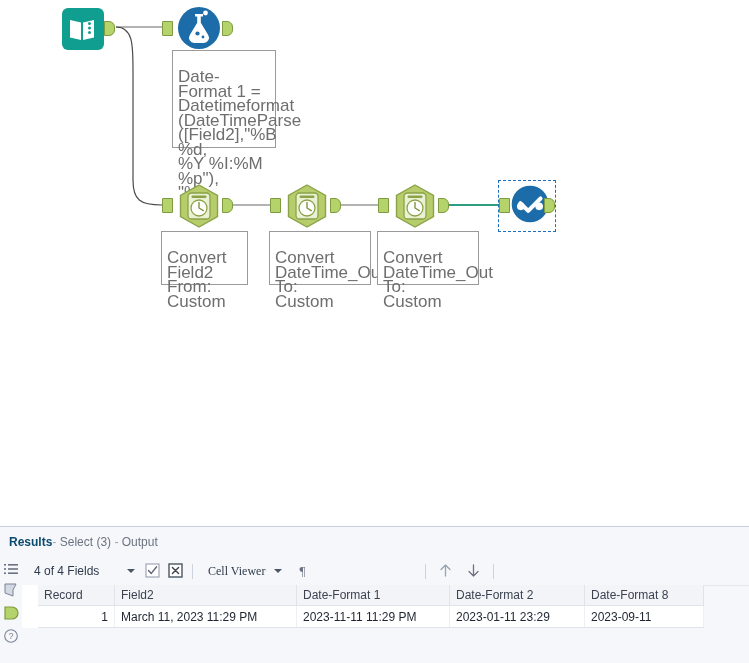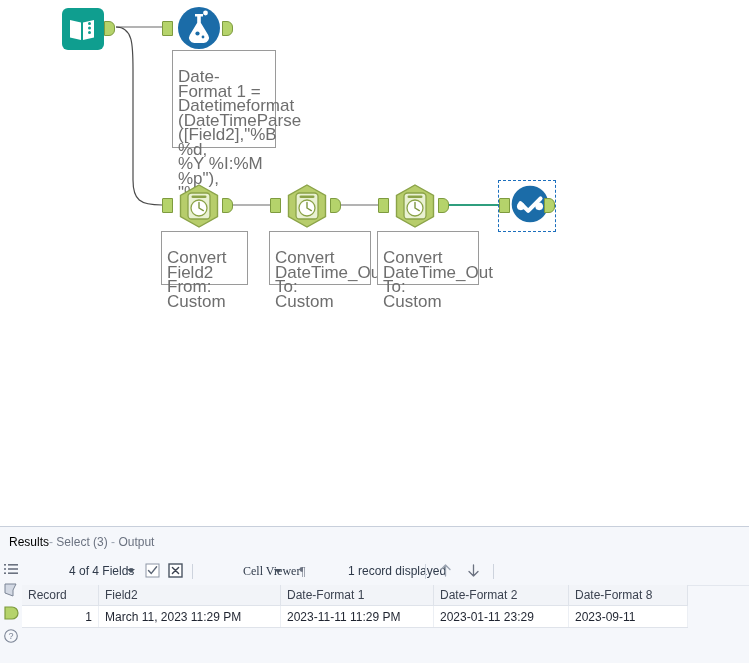--- a/index.html
+++ b/index.html
@@ -84,22 +84,22 @@
     box-sizing: border-box;
   }
   #results-title {
     position: absolute;
     left: 9px; top: 8px;
     font-size: 12px;
     color: #6b7280;
     white-space: nowrap;
   }
   #results-title b {
-    color: #000000;
-    font-weight: normal;
+    color: #0c4a6e;
+    font-weight: bold;
   }
 
   .title-sep { color: #9aa3b0; }
 
   
   #rail {
     position: absolute;
     left: 0; top: 30px;
     width: 22px;
     height: 107px;
@@ -120,21 +120,20 @@
     border-bottom: 1px solid #e3e7ee;
   }
   .tb-item {
     position: absolute;
     top: 0;
     height: 28px;
     line-height: 28px;
     font-size: 12px;
     color: #2f3a4a;
     white-space: nowrap;
-    margin-left: 35px;
   }
   .tb-caret {
     position: absolute;
     top: 12px;
     width: 0; height: 0;
     border-left: 4px solid transparent;
     border-right: 4px solid transparent;
     border-top: 4px solid #4b5563;
   }
   .tb-divider {
@@ -157,20 +156,21 @@
     left: 22px;
     top: 58px;
     width: 631px;
     background: #ffffff;
   }
   table.datagrid {
     border-collapse: collapse;
     table-layout: fixed;
     width: 631px;
     font-size: 12px;
+    margin-left: 16px;
   }
   table.datagrid th {
     background: #f2f4f8;
     color: #3b4250;
     font-weight: normal;
     text-align: left;
     height: 20px;
     padding: 0 0 0 6px;
     border-right: 1px solid #dfe3ea;
     border-bottom: 1px solid #dfe3ea;
@@ -374,21 +374,20 @@
 
     <div class="tb-item" style="left:186px;font-family:Liberation Serif, serif;">Cell Viewer</div>
     <div class="tb-caret" style="left:252px;"></div>
 
     <div class="tb-icon" style="left:273px;">
       <svg width="15" height="15" viewBox="0 0 15 15">
         <text x="7.5" y="12" font-size="13" fill="#6b7280" text-anchor="middle" font-family="Liberation Serif, serif">¶</text>
       </svg>
     </div>
 
-    <div class="tb-item" style="left:291px;">1 record displayed</div>
 
     <div class="tb-divider" style="left:403px;"></div>
 
     <div class="tb-icon" style="left:415px; top:5px; width:17px; height:17px;">
       <svg width="17" height="17" viewBox="0 0 17 17">
         <path d="M8.5 14 L8.5 3 M4 7.5 L8.5 3 L13 7.5" stroke="#9aa3b0" stroke-width="1.3" fill="none" stroke-linecap="round" stroke-linejoin="round"></path>
       </svg>
     </div>
     <div class="tb-icon" style="left:443px; top:5px; width:17px; height:17px;">
       <svg width="17" height="17" viewBox="0 0 17 17">

